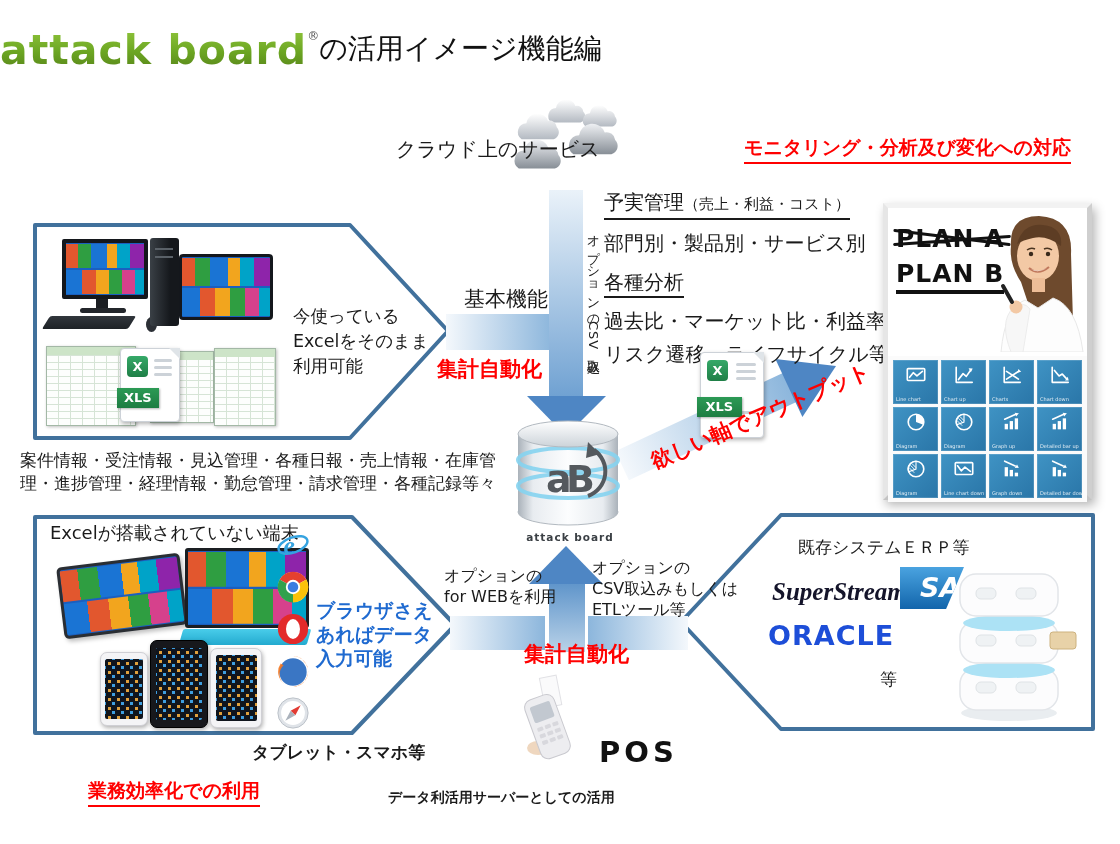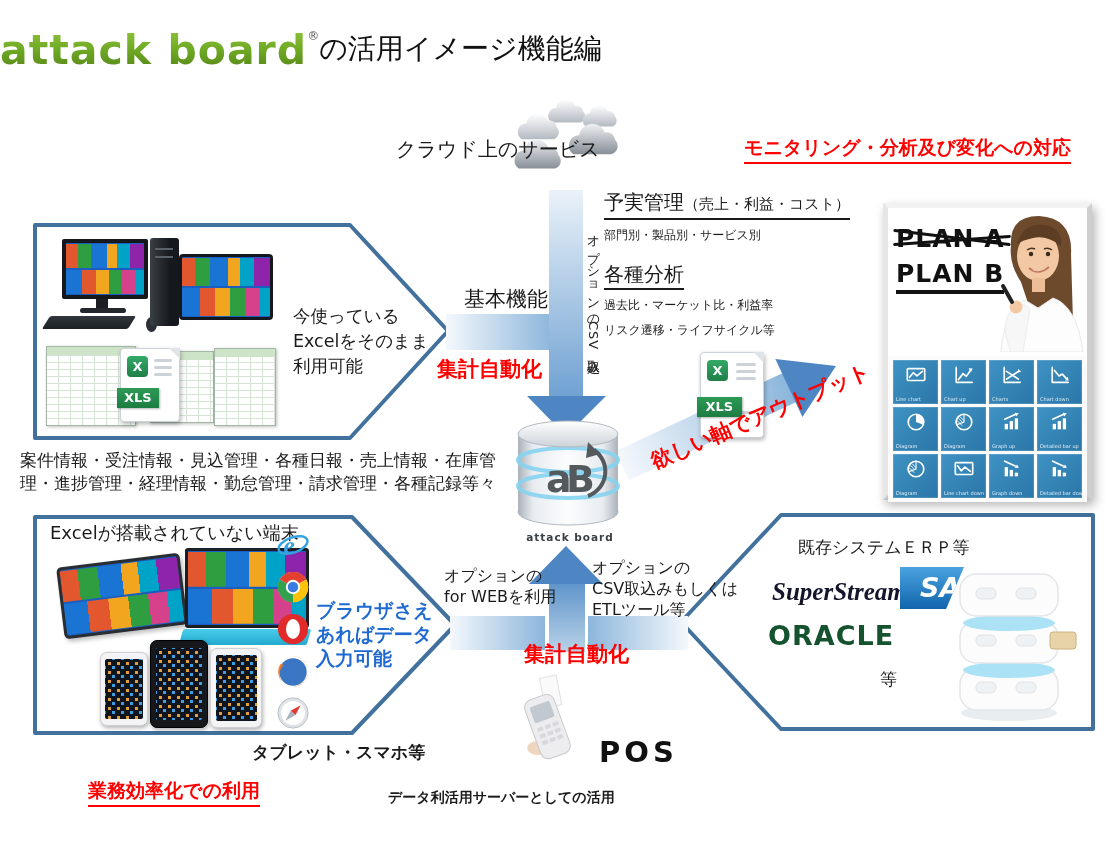--- a/index.html
+++ b/index.html
@@ -16,21 +16,21 @@
   .logo-ab{font-weight:bold;font-size:41px;letter-spacing:1px;
     background:linear-gradient(180deg,#93c83e 0%,#6ba522 55%,#547f18 100%);
     -webkit-background-clip:text;background-clip:text;-webkit-text-fill-color:transparent;color:#6ba522;}
   .logo-reg{font-size:12px;vertical-align:24px;color:#555;}
   .title-suffix{font-size:28px;color:#111;vertical-align:6px;}
 
   
   #analysis{position:absolute;left:604px;top:190px;z-index:3;line-height:25px;}
   .an-h{display:inline-block;border-bottom:2px solid #1a1a1a;padding-bottom:1px;margin-bottom:3px;font-size:20px;}
   .an-sub{font-size:15px;}
-  .an-l{font-size:12px;white-space:nowrap;}
+  .an-l{font-size:20px;white-space:nowrap;margin-top:8px;}
   .an-gap{height:14px;}
 
   
   #csv-vert{position:absolute;left:584px;top:226px;height:180px;writing-mode:vertical-rl;
     font-size:13px;letter-spacing:1px;color:#222;z-index:3;}
 
   
   .sheet{position:absolute;z-index:2;background-color:#fdfefd;border:1px solid #a3b8a6;box-shadow:1px 1px 3px rgba(0,0,0,.25);
     background-image:linear-gradient(180deg,#cde4c8 0 8px,transparent 8px),
       repeating-linear-gradient(0deg,transparent 0 6px,#d6e4d6 6px 7px),
@@ -84,21 +84,21 @@
   #tile-grid{display:grid;grid-template-columns:repeat(4,1fr);gap:3px;padding:4px 5px;background:#fbfbfb;}
   .tile{position:relative;height:44px;background:linear-gradient(135deg,#3f93c4,#2a76a8);box-shadow:inset 0 0 0 1px rgba(255,255,255,.15);}
   .tile svg{display:block;margin:4px auto 0;}
   .tlabel{position:absolute;left:3px;bottom:2px;font-size:5px;color:rgba(255,255,255,.85);white-space:nowrap;overflow:hidden;max-width:42px;}
 
   
   #sap{position:absolute;left:900px;top:567px;width:64px;height:42px;z-index:3;
     background:linear-gradient(180deg,#4aa3e0,#1265ab);clip-path:polygon(0 0,100% 0,72% 100%,0 100%);
     color:#fff;font-weight:bold;font-style:italic;font-size:27px;line-height:42px;padding-left:20px;box-sizing:border-box;}
   #superstream{font-family:Liberation Serif, serif;font-style:italic;font-weight:bold;font-size:25px;color:#14142a;}
-  #oracle{font-size:27px;font-weight:bold;color:#14532d;letter-spacing:1px;margin-top:28px;}
+  #oracle{font-size:27px;font-weight:bold;color:#1d4ed8;letter-spacing:1px;margin-top:28px;}
   #obic .g{font-size:31px;font-weight:bold;color:#d4a524;text-shadow:1px 1px 0 #7c5a00, -1px 0 0 #a87f00;letter-spacing:-1px;}
   #obic .s{font-size:33px;font-weight:bold;color:#d42b2b;text-shadow:1px 1px 0 #7a1010;}
 </style>
 </head>
 <body>
 
 <div id="canvas">
 
   <svg id="bg" width="1120" height="844" viewBox="0 0 1120 844">
     <defs>

